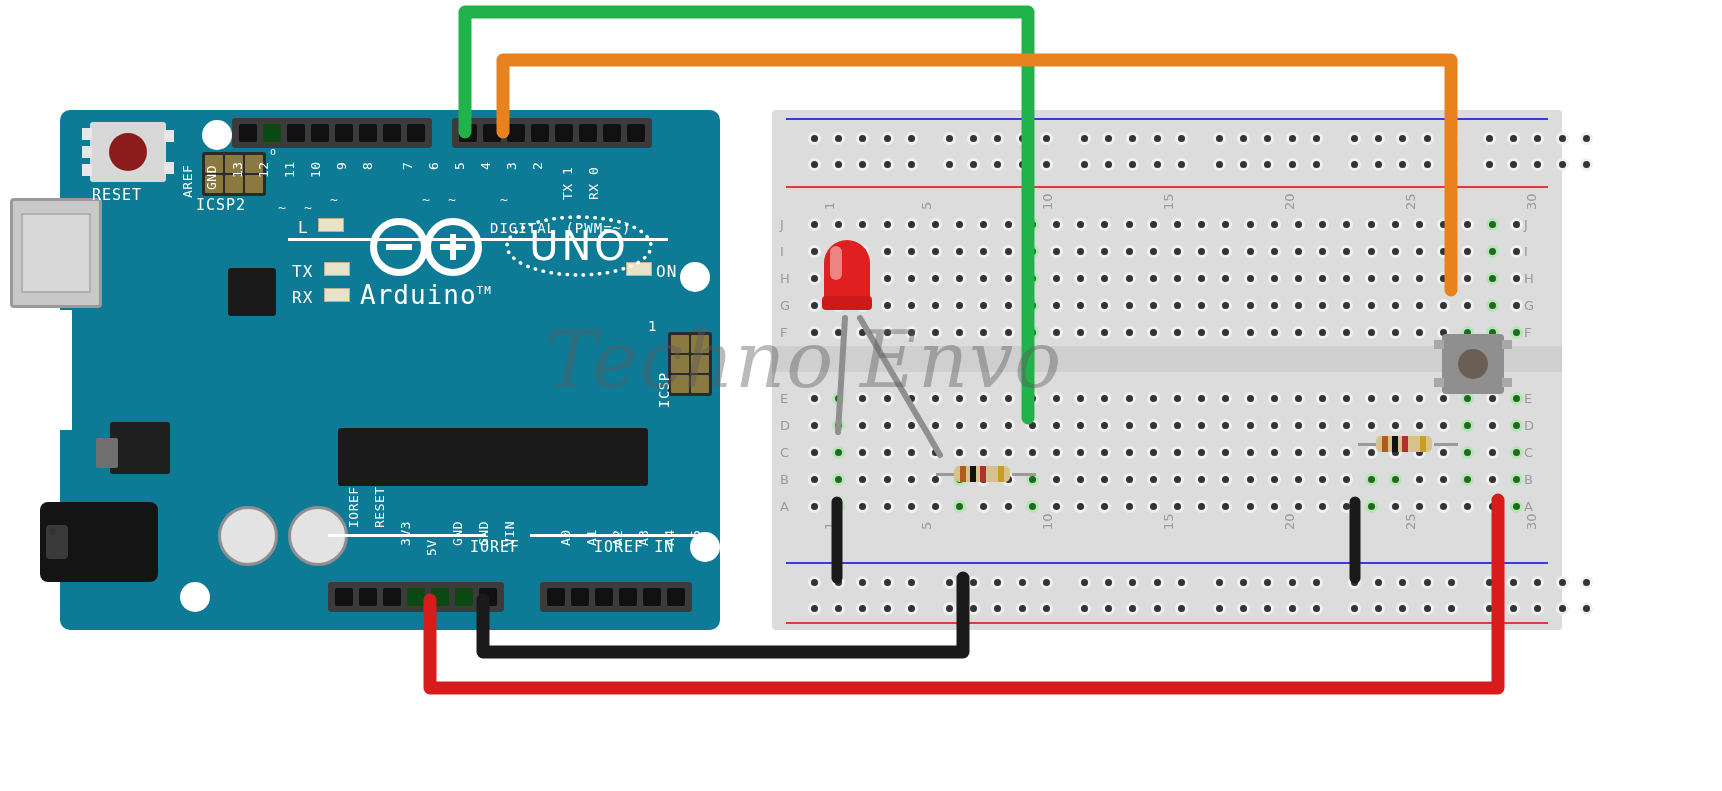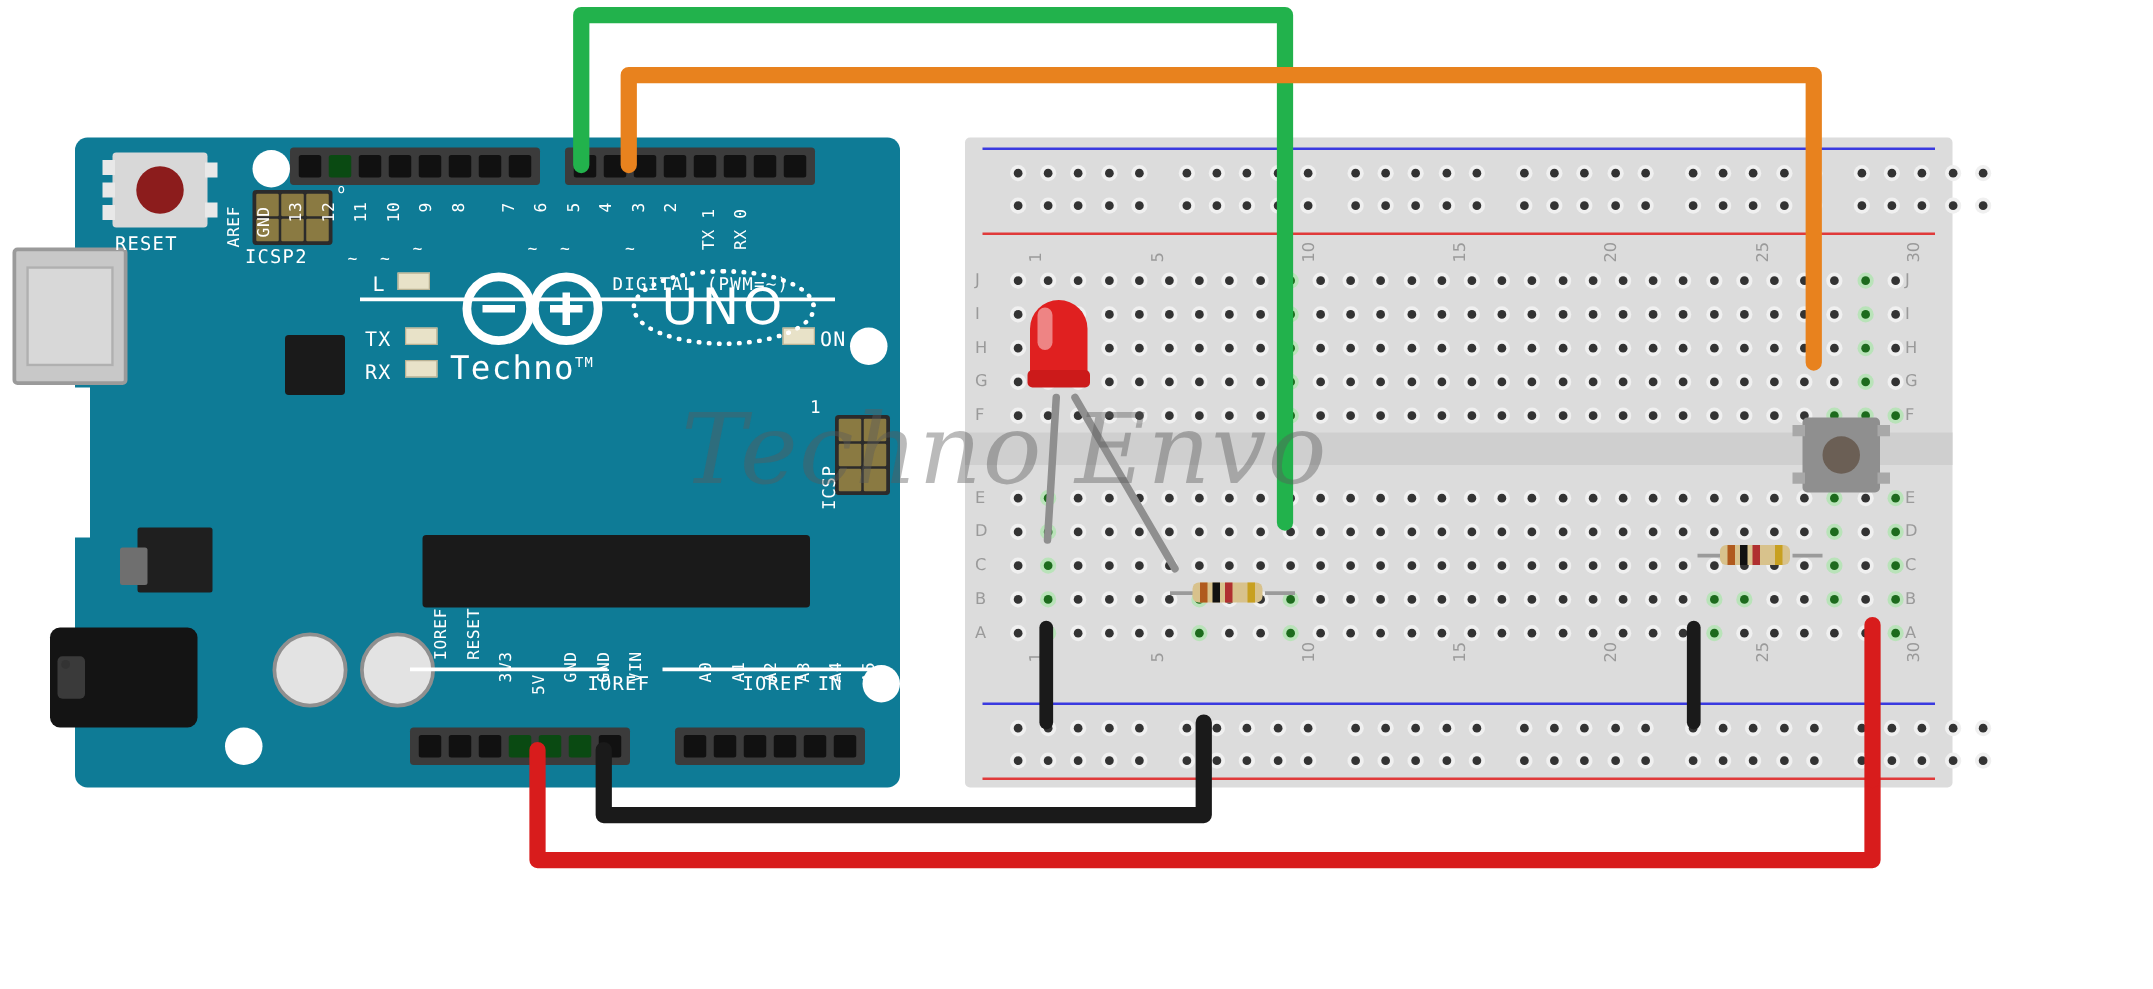--- a/index.html
+++ b/index.html
@@ -355,21 +355,21 @@
 
     <div id="logo-inf">
       <div class="circ l"></div>
       <div class="circ r"></div>
       <div class="bar" style="left:16px; top:26px; width:26px; height:6px;"></div>
       <div class="bar" style="left:70px; top:26px; width:26px; height:6px;"></div>
       <div class="bar" style="left:80px; top:16px; width:6px; height:26px;"></div>
     </div>
     <div id="uno-oval">UNO</div>
     <div id="arduino-word">
-      <span>Techno</span><sup>TM</sup>
+      <span>Arduino</span><sup>TM</sup>
     </div>
 
     <div class="chip" style="left:168px; top:158px; width:48px; height:48px;"></div>
     <div class="chip" style="left:278px; top:318px; width:310px; height:58px;"></div>
     <div class="reg" style="left:50px; top:312px; width:60px; height:52px;"></div>
     <div class="reg" style="left:36px; top:328px; width:22px; height:30px; background:#6f6f6f;"></div>
     <div class="cap" style="left:158px; top:396px; width:60px; height:60px;"></div>
     <div class="cap" style="left:228px; top:396px; width:60px; height:60px;"></div>
 
     <div class="white-rule" style="left:268px; top:424px; width:158px;"></div>

